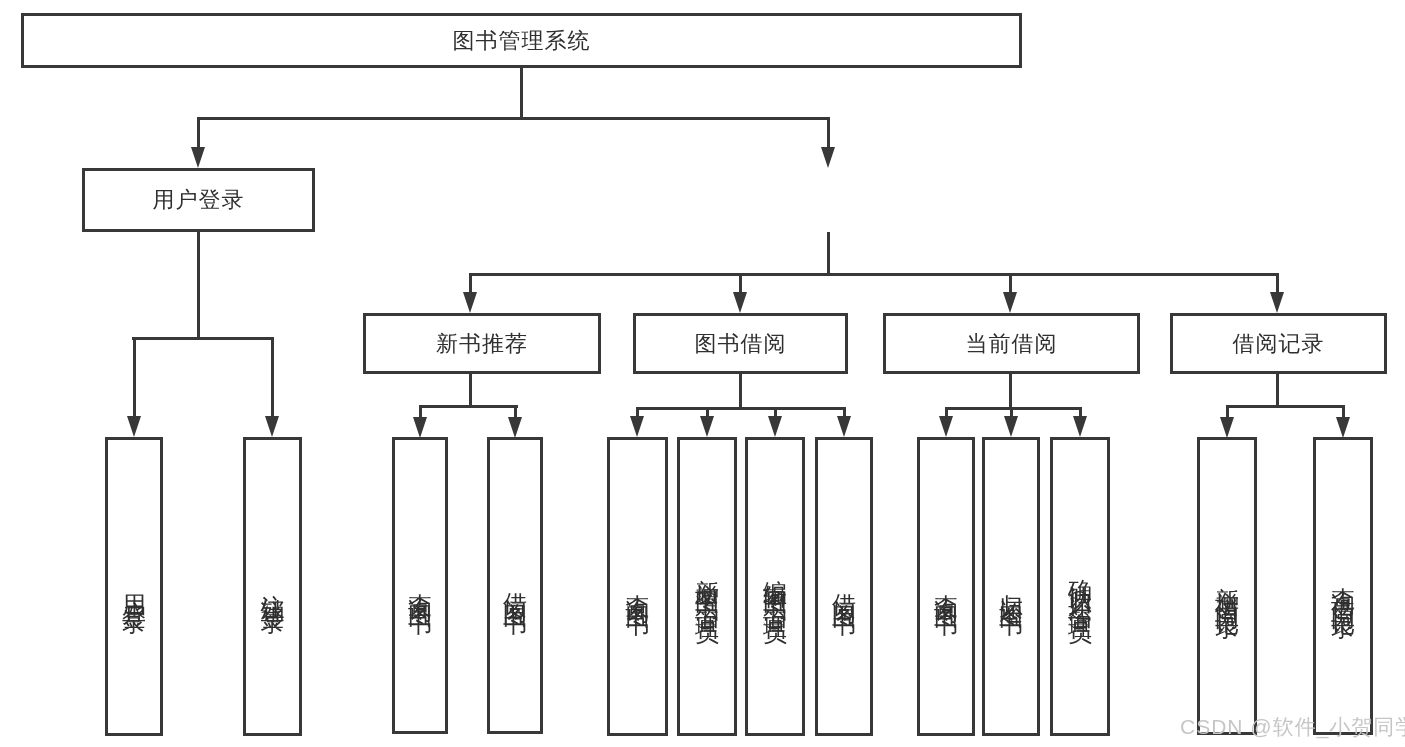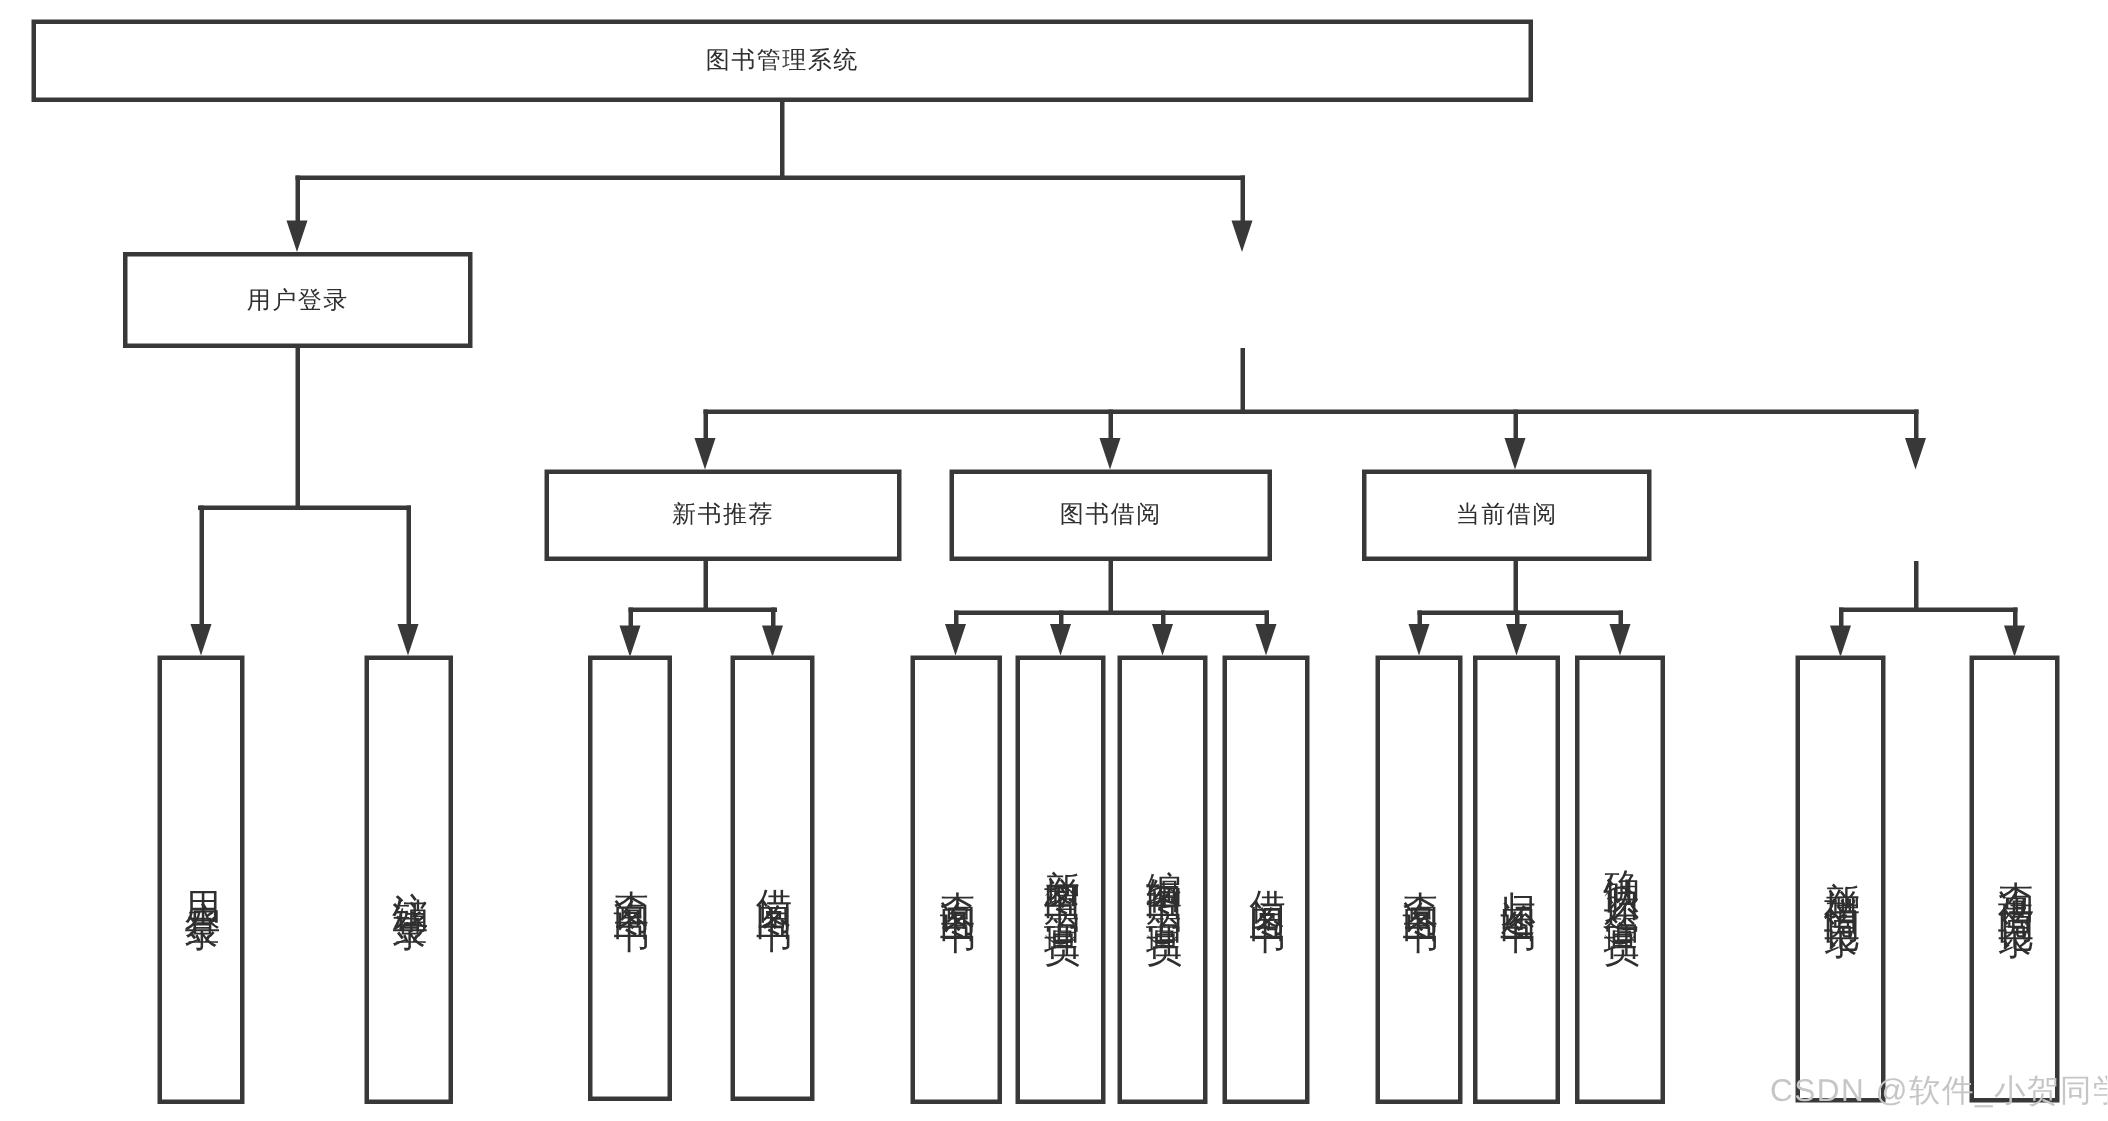--- a/index.html
+++ b/index.html
@@ -15,21 +15,21 @@
     background:var(--background);
     font-family:"Liberation Sans", sans-serif;
     overflow:hidden;
   }
   .box{
     position:absolute;
     box-sizing:border-box;
     border:3px solid var(--line);
     background:#ffffff;
     display:flex;align-items:center;justify-content:center;
-    font-size:16px;color:var(--text);
+    font-size:22px;color:var(--text);
     letter-spacing:1px;
     white-space:nowrap;
   }
   .vbox{
     writing-mode:vertical-rl;
     font-size:24px;
     letter-spacing:6px;
     white-space:normal;
     line-height:1;
   }
@@ -79,21 +79,22 @@
   <div class="arrow" style="left:463px;top:292px"></div>
   <div class="vline" style="left:739px;top:273px;height:21px"></div>
   <div class="arrow" style="left:733px;top:292px"></div>
   <div class="vline" style="left:1009px;top:273px;height:21px"></div>
   <div class="arrow" style="left:1003px;top:292px"></div>
   <div class="vline" style="left:1276px;top:273px;height:21px"></div>
   <div class="arrow" style="left:1270px;top:292px"></div>
 
   <div class="box" style="left:363px;top:313px;width:238px;height:61px">新书推荐</div>
   <div class="box" style="left:633px;top:313px;width:215px;height:61px">图书借阅</div>
-  <div class="box" style="left:908px;top:313px;width:193px;height:61px">当前借阅</div>
+  <div class="box" style="left:883px;top:313px;width:257px;height:61px">当前借阅</div>
+  <div class="box" style="left:1170px;top:313px;width:217px;height:61px">借阅记录</div>
 
   <div class="vline" style="left:469px;top:374px;height:34px"></div>
   <div class="hline" style="left:419px;top:405px;width:99px"></div>
   <div class="vline" style="left:419px;top:405px;height:15px"></div>
   <div class="arrow" style="left:413px;top:417px"></div>
   <div class="vline" style="left:514px;top:405px;height:15px"></div>
   <div class="arrow" style="left:508px;top:417px"></div>
 
   <div class="vline" style="left:739px;top:374px;height:36px"></div>
   <div class="hline" style="left:636px;top:407px;width:210px"></div>

